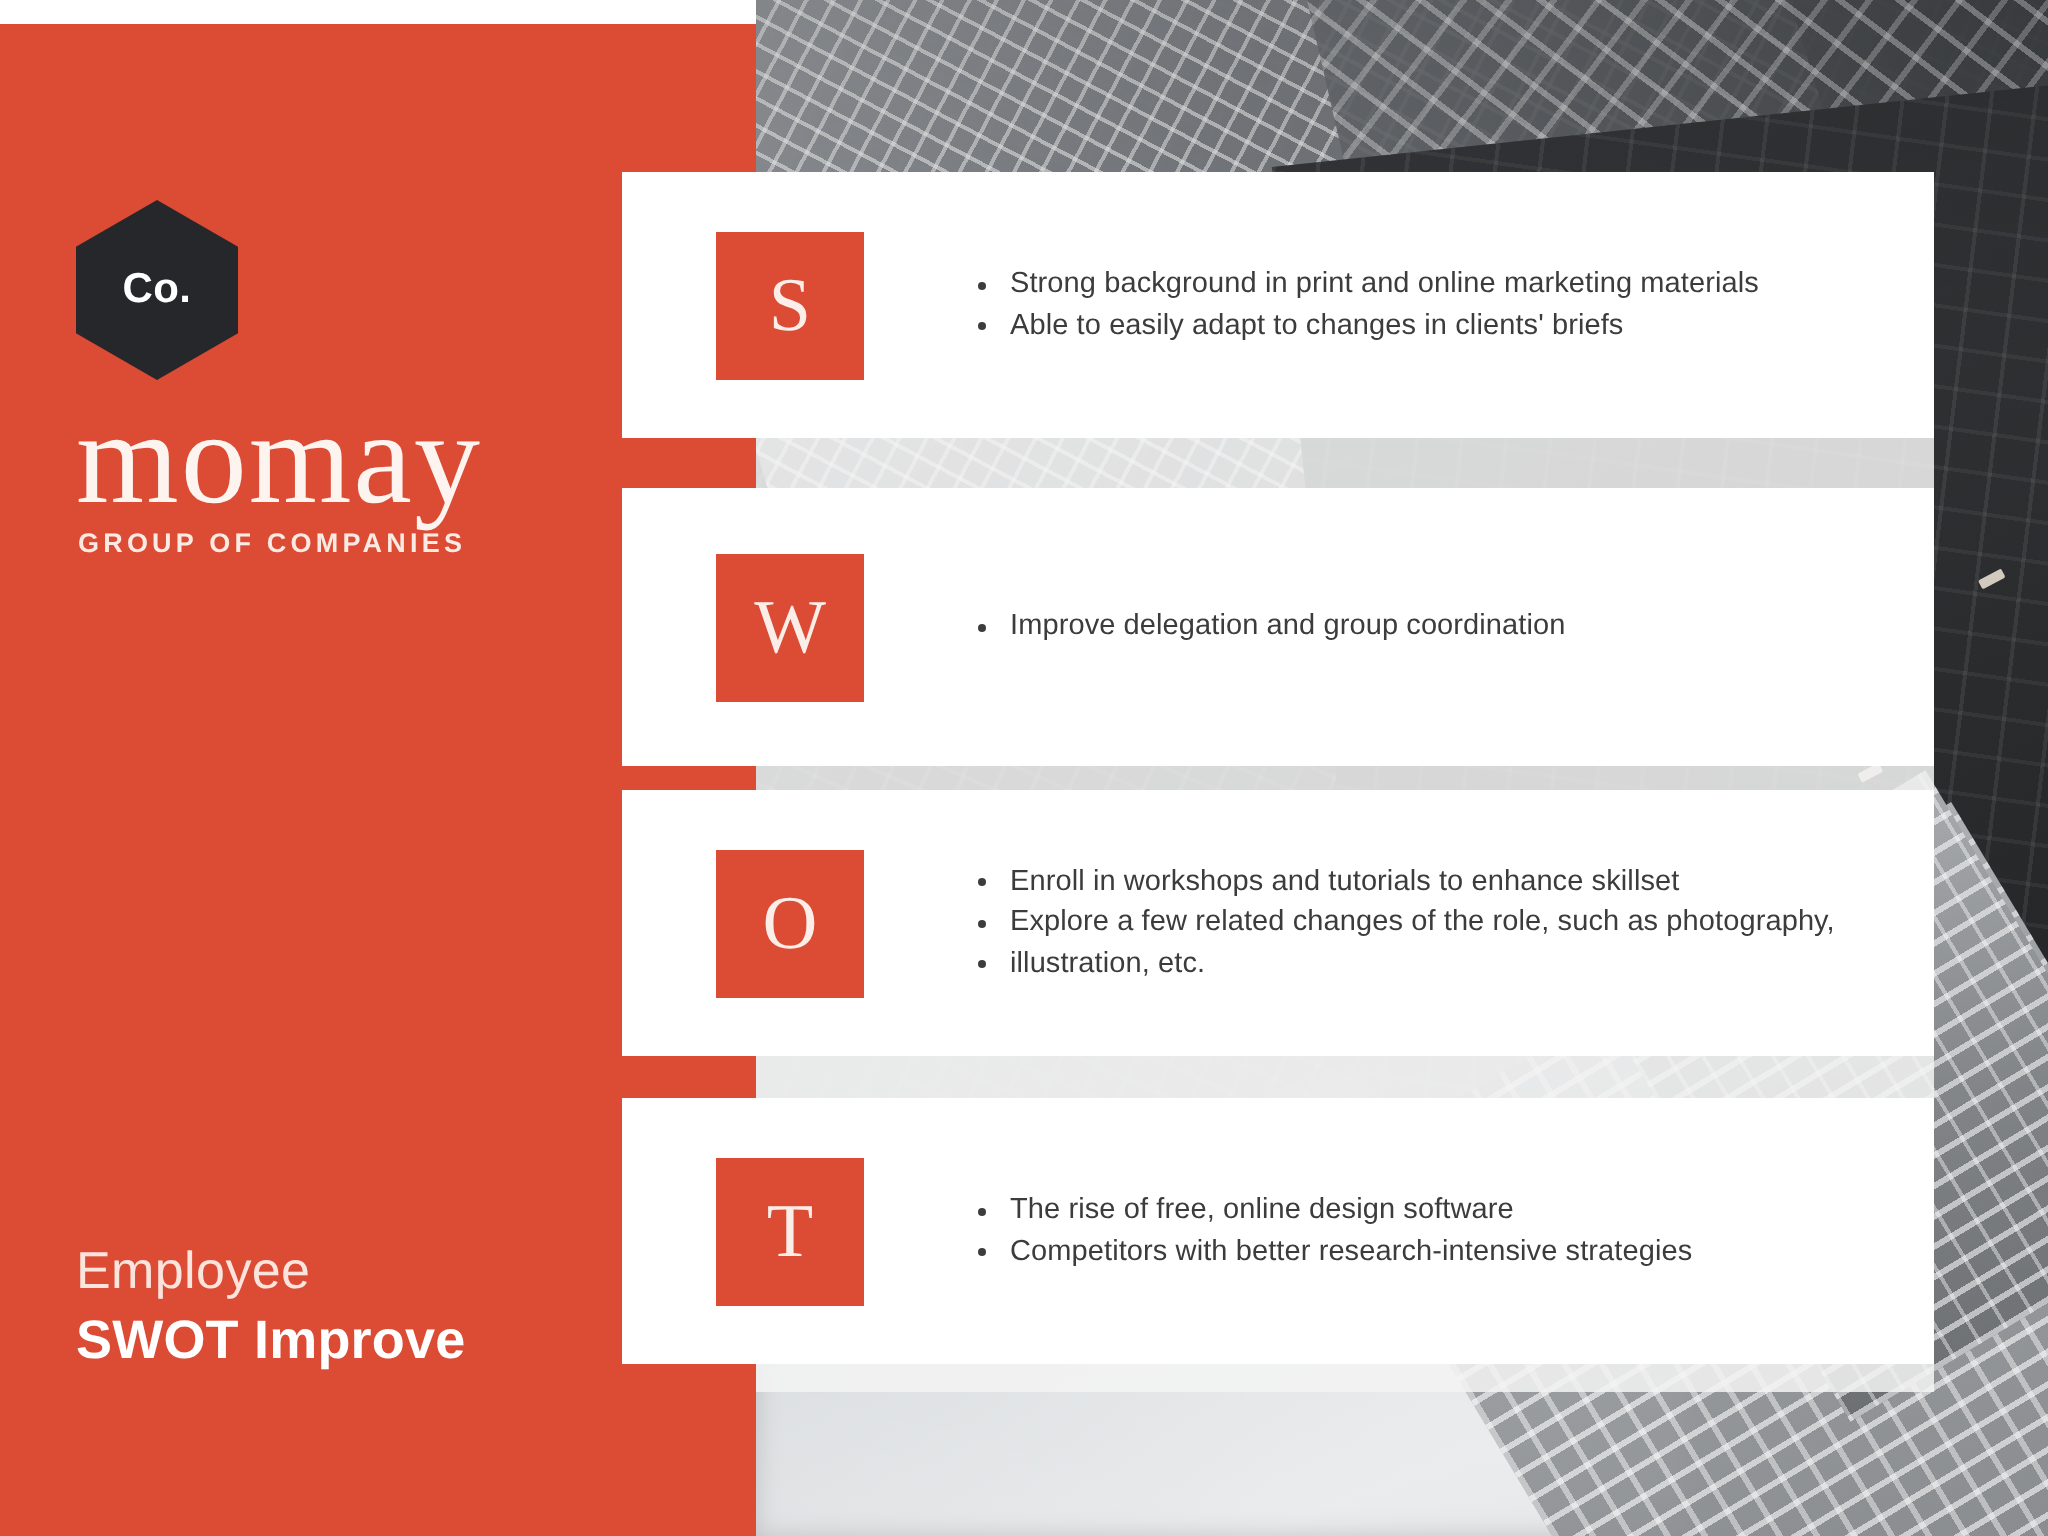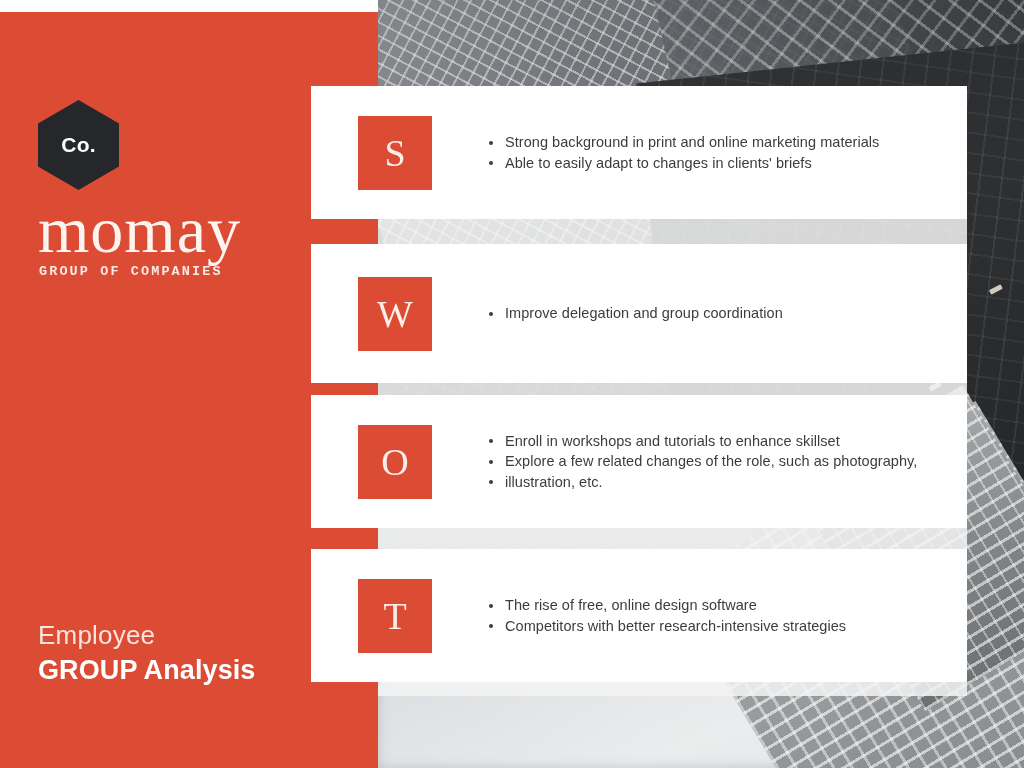--- a/index.html
+++ b/index.html
@@ -124,21 +124,21 @@
 
   .brand-name {
     position:absolute; left:38px; top:188px;
     color:#fdf3ef;
     font-family:"Liberation Serif", serif;
     font-size:66px; line-height:60px; font-weight:400; letter-spacing:1px;
   }
   .brand-sub {
     position:absolute; left:39px; top:252px;
     color:#fbe9e3;
-    font-size:13.5px; font-weight:bold; letter-spacing:2.1px;font-family:Liberation Mono, monospace;
+    font-size:13.5px; font-weight:bold; letter-spacing:2.1px;
   }
 
   .footer-title { position:absolute; left:38px; top:606px; width:320px; }
   .footer-title .line1 {
     color:#fbe4dd; font-size:26px; font-weight:300; line-height:34px; letter-spacing:.2px;
   }
   .footer-title .line2 {
     color:#ffffff; font-size:27px; font-weight:bold; line-height:36px; letter-spacing:.1px;
   }
 
@@ -234,21 +234,21 @@
 
     <div class="logo-hex">
       <span>Co.</span>
     </div>
 
     <div class="brand-name">momay</div>
     <div class="brand-sub">GROUP OF COMPANIES</div>
 
     <div class="footer-title">
       <div class="line1">Employee</div>
-      <div class="line2">GROUP Analysis</div>
+      <div class="line2">SWOT Improve</div>
     </div>
   </div>
 
   <div class="gap-band gap-1"></div>
   <div class="gap-band gap-2"></div>
   <div class="gap-band gap-3"></div>
   <div class="gap-band gap-4"></div>
 
   <div class="red-tab rt-1"></div>
   <div class="red-tab rt-2"></div>

